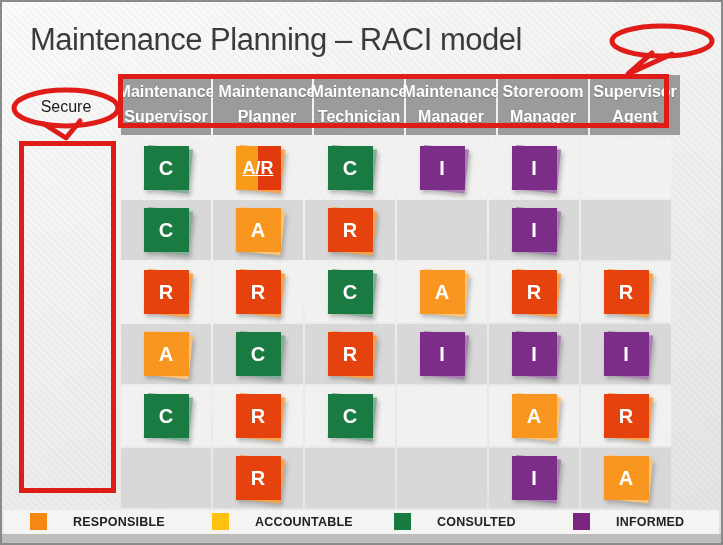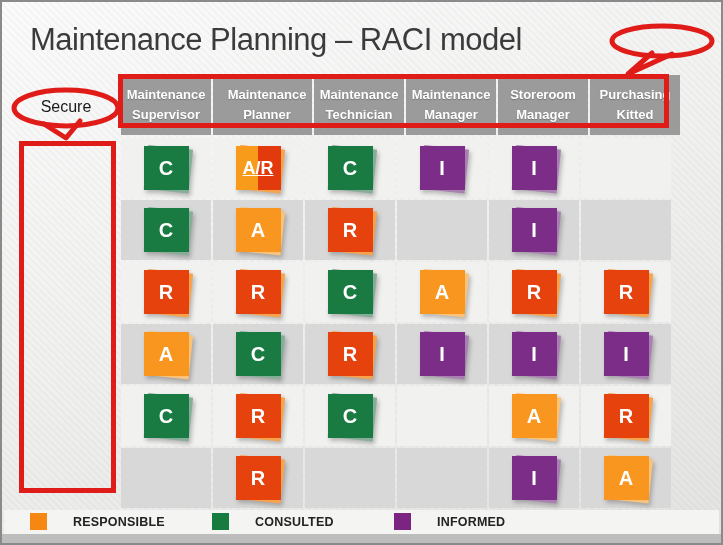--- a/index.html
+++ b/index.html
@@ -23,21 +23,21 @@
   .callout{position:absolute;z-index:6;}
   .callout svg{position:absolute;left:0;top:0;overflow:visible;}
   .callout .co-label{position:absolute;left:0;right:0;text-align:center;color:#1a1a1a;}
   .co-process{left:8px;top:86px;width:112px;height:52px;}
   .co-process .co-label{top:10px;font-size:16px;}
   .co-position{left:606px;top:22px;width:108px;height:54px;}
   .co-position .co-label{top:7px;font-size:14px;}
   
   .header-row{position:absolute;left:119px;top:73px;display:flex;gap:2px;z-index:1;}
   .hcell{width:90px;height:60px;background:#9b9b9b;color:#fff;font-weight:bold;
-    font-size:13px;line-height:1.55;display:flex;align-items:center;justify-content:center;
+    font-size:16px;line-height:1.55;display:flex;align-items:center;justify-content:center;
     text-align:center;text-shadow:0 1px 1px rgba(0,0,0,0.25);}
   
   .row-labels{position:absolute;left:22px;top:136px;display:grid;grid-template-rows:repeat(6,60px);gap:2px;z-index:1;}
   .rlabel{width:92px;box-sizing:border-box;padding:6px 4px 0 8px;font-size:11.5px;color:#3f3f3f;
     line-height:1.5;display:flex;align-items:center;}
   
   .grid{position:absolute;left:119px;top:136px;display:grid;
     grid-template-columns:repeat(6,90px);grid-template-rows:repeat(6,60px);gap:2px;z-index:1;}
   .cell{display:flex;align-items:center;justify-content:center;}
   .r-odd{background:#f1f1f0;}
@@ -85,21 +85,21 @@
     </svg>
     <span class="co-label">Secure</span>
   </div>
 
   <div class="header-row" id="cols">
       <div class="hcell" style="background: rgb(155, 155, 155);">Maintenance Supervisor</div>
       <div class="hcell" style="background: rgb(155, 155, 155); padding-left: 9px;">Maintenance Planner</div>
       <div class="hcell" style="background: rgb(155, 155, 155);">Maintenance Technician</div>
       <div class="hcell" style="background: rgb(155, 155, 155);">Maintenance Manager</div>
       <div class="hcell" style="background: rgb(155, 155, 155);">Storeroom Manager</div>
-      <div class="hcell" style="background: rgb(155, 155, 155);">Purchasing Kitted</div>
+      <div class="hcell" style="background: rgb(155, 155, 155);">Supervisor Agent</div>
     </div>
   <div class="grid" id="grid">
       <div class="cell r-odd">
         <div class="sq" style="--col: #1A7B42; --tint: #86AD97;">
           <div class="face">C</div>
         </div>
       </div>
       <div class="cell r-odd">
         <div class="sq ar" style="--tint: #F8A24B;">
           <div class="face" style="background: linear-gradient(90deg, rgb(248, 155, 27) 0px, rgb(248, 155, 27) 50%, rgb(226, 58, 12) 50%, rgb(226, 58, 12) 100%); text-decoration: underline;">A/R</div>
@@ -249,20 +249,24 @@
       </div>
     </div>
 
   <div class="legend-strip"></div>
   <div class="legend" id="legend">
       <div class="legend-item">
         <div class="swatch" style="background: rgb(246, 135, 18);"></div>
         <span class="legend-label">RESPONSIBLE</span>
       </div>
       <div class="legend-item">
+        <div class="swatch" style="background: rgb(255, 194, 14);"></div>
+        <span class="legend-label">ACCOUNTABLE</span>
+      </div>
+      <div class="legend-item">
         <div class="swatch" style="background: rgb(23, 123, 63);"></div>
         <span class="legend-label">CONSULTED</span>
       </div>
       <div class="legend-item">
         <div class="swatch" style="background: rgb(123, 36, 130);"></div>
         <span class="legend-label">INFORMED</span>
       </div>
     </div>
   <div class="bottom-band"></div>
 

